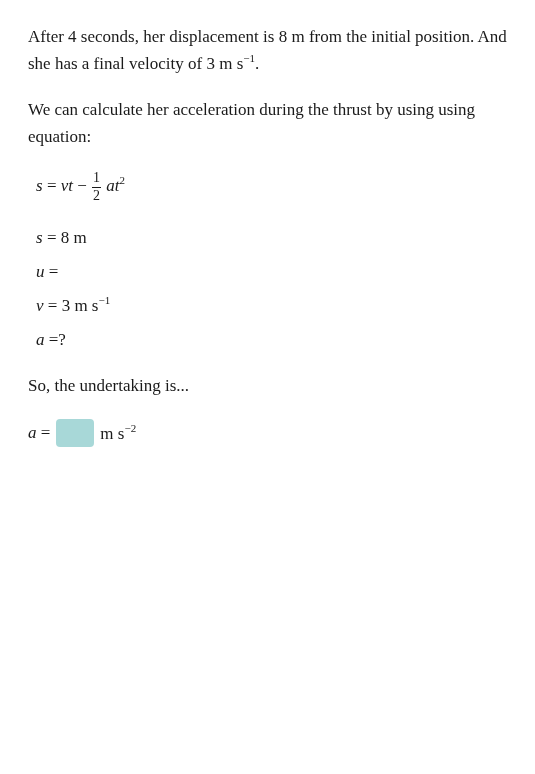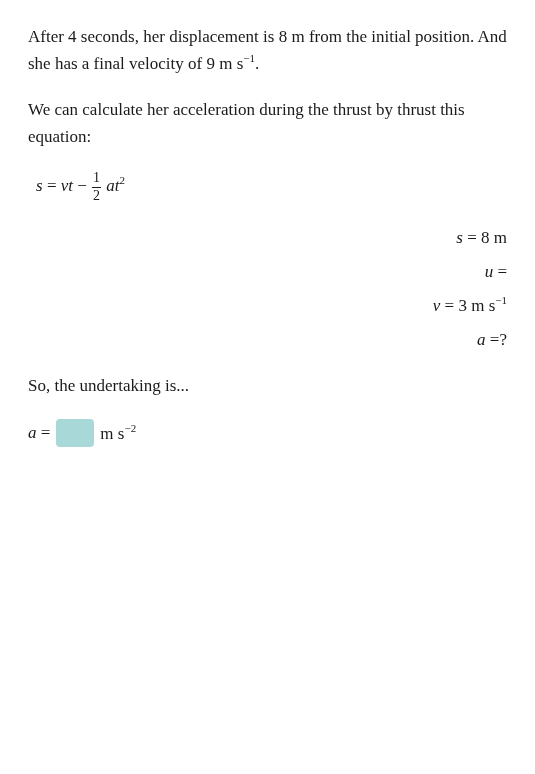--- a/index.html
+++ b/index.html
@@ -33,21 +33,20 @@
       line-height: 1.6;
     }
 
     .math-inline {
       font-family: Georgia, serif;
     }
 
     .values-block {
       margin: 16px 0 16px 8px;
       line-height: 2.0;
-      text-align: right;
     }
 
     .answer-line {
       display: flex;
       align-items: center;
       margin-top: 18px;
       gap: 6px;
     }
 
     .answer-box {
@@ -85,24 +84,24 @@
       line-height: 1.2;
     }
   </style>
 </head>
 <body>
 
 <div>
 
 
   <p class="paragraph">
-    <span>After 4 seconds, her displacement is 8 m from the initial position. And she has a final velocity of 9 m s</span><sup>−1</sup><span>.</span>
+    <span>After 4 seconds, her displacement is 8 m from the initial position. And she has a final velocity of 3 m s</span><sup>−1</sup><span>.</span>
   </p>
 
-  <p class="paragraph">We can calculate her acceleration during the thrust by thrust this equation:</p>
+  <p class="paragraph">We can calculate her acceleration during the thrust by using using equation:</p>
 
   <div class="math-block">
     <span>
       <span class="math-inline"><i>s</i> = <i>vt</i> − </span>
       <span class="frac">
         <span class="frac-num">1</span>
         <span class="frac-den">2</span>
       </span>
       <span class="math-inline"><i>at</i><sup>2</sup></span>
     </span>

